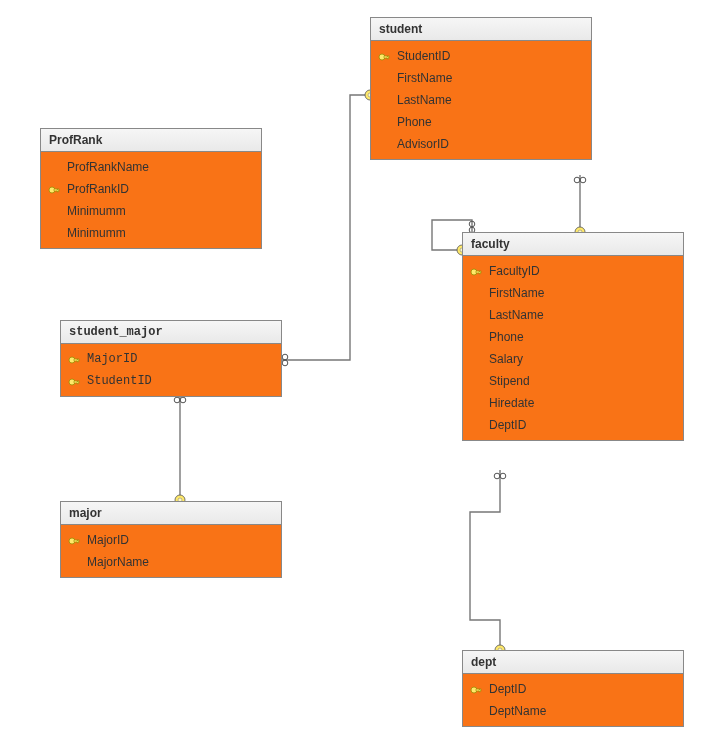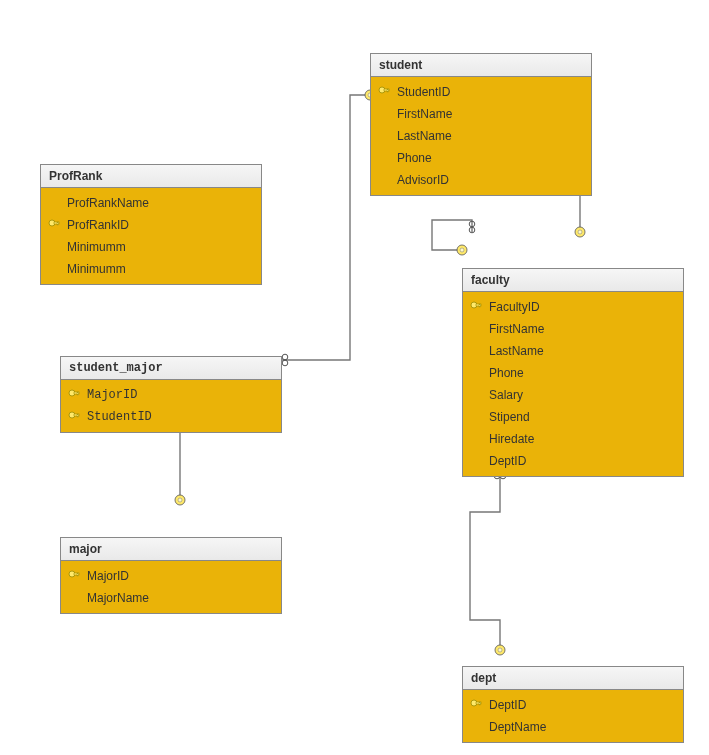--- a/index.html
+++ b/index.html
@@ -16,36 +16,35 @@
   svg.connectors {
     position: absolute;
     left: 0; top: 0;
     width: 709px;
     height: 755px;
     pointer-events: none;
   }
   .entity {
     position: absolute;
     border: 1px solid #888;
-    background: #eab308;
+    background: #f97316;
     box-shadow: 0 0 0 0;
-    margin-top: 36px;
   }
   .entity-header {
     background: linear-gradient(#f6f6f6,#e9e9e9);
     border-bottom: 1px solid #888;
     font-weight: bold;
     padding: 4px 8px;
   }
   .cols {
     padding: 4px 0;
   }
   .col {
     display: flex;
-    align-items: center;
+    align-items: flex-end;
     padding: 2px 6px;
     gap: 6px;
     line-height: 18px;
   }
   .key-slot {
     width: 14px;
     display: flex;
     justify-content: center;
     align-items: center;
   }
@@ -232,21 +231,21 @@
         </span>
       <span class="colname">MajorID</span>
     </div>
     <div class="col">
         <span class="key-slot"></span>
         <span class="colname">MajorName</span>
       </div>
   </div>
 </div>
 
-<div class="entity" style="left:462px; top:630px; width:220px;">
+<div class="entity" style="left:462px; top:650px; width:220px;">
   <div class="entity-header">dept</div>
   <div class="cols">
     <div class="col">
       <span class="key-slot">
           <svg class="key-icon">
             <use href="#pk-key"></use>
           </svg>
         </span>
       <span class="colname">DeptID</span>
     </div>

